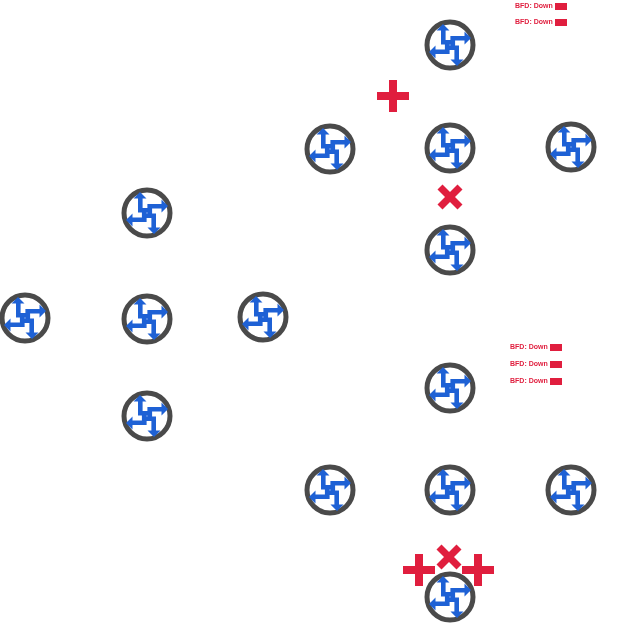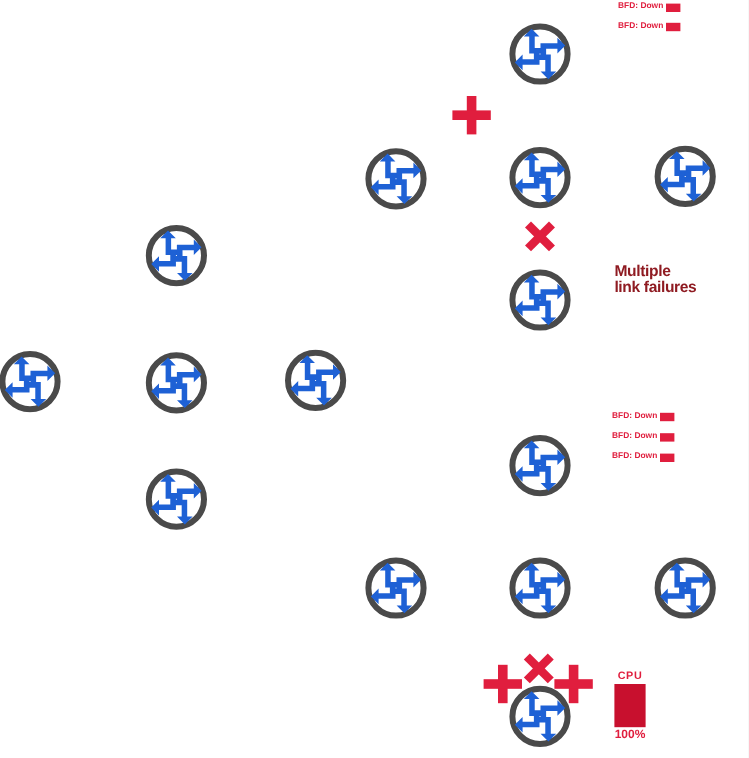--- a/index.html
+++ b/index.html
@@ -89,30 +89,21 @@
     <div class="event-line">
       <span>BFD: Down</span>
       <span class="event-block"></span>
     </div>
     <div class="event-line">
       <span>BFD: Down</span>
       <span class="event-block"></span>
     </div>
   </div>
 
-  <div class="big-label multiple">
-    <div>Multiple</div>
-    <div>link failures</div>
-  </div>
-
-  <div class="cpu-widget">
-    <div class="cpu-title">CPU</div>
-    <div class="cpu-bar"></div>
-    <div class="cpu-percent">100%</div>
-  </div>
+
 
 
 <div class="router" style="left: 424px; top: 19px;">
     <svg viewBox="0 0 52 52">
       <circle cx="26" cy="26" r="23" fill="#ffffff" stroke="#4A4A4A" stroke-width="5"></circle>
       <g fill="#1E61D5">
         <path d="M19 5 L25.5 11.5 L21.6 11.5 L21.6 20.9 L30.5 20.9 L30.5 25.6 L17 25.6 L17 11.5 L12.5 11.5 Z"></path>
         <path transform="rotate(90 26 26)" d="M19 5 L25.5 11.5 L21.6 11.5 L21.6 20.9 L30.5 20.9 L30.5 25.6 L17 25.6 L17 11.5 L12.5 11.5 Z"></path>
         <path transform="rotate(180 26 26)" d="M19 5 L25.5 11.5 L21.6 11.5 L21.6 20.9 L30.5 20.9 L30.5 25.6 L17 25.6 L17 11.5 L12.5 11.5 Z"></path>
         <path transform="rotate(270 26 26)" d="M19 5 L25.5 11.5 L21.6 11.5 L21.6 20.9 L30.5 20.9 L30.5 25.6 L17 25.6 L17 11.5 L12.5 11.5 Z"></path>

